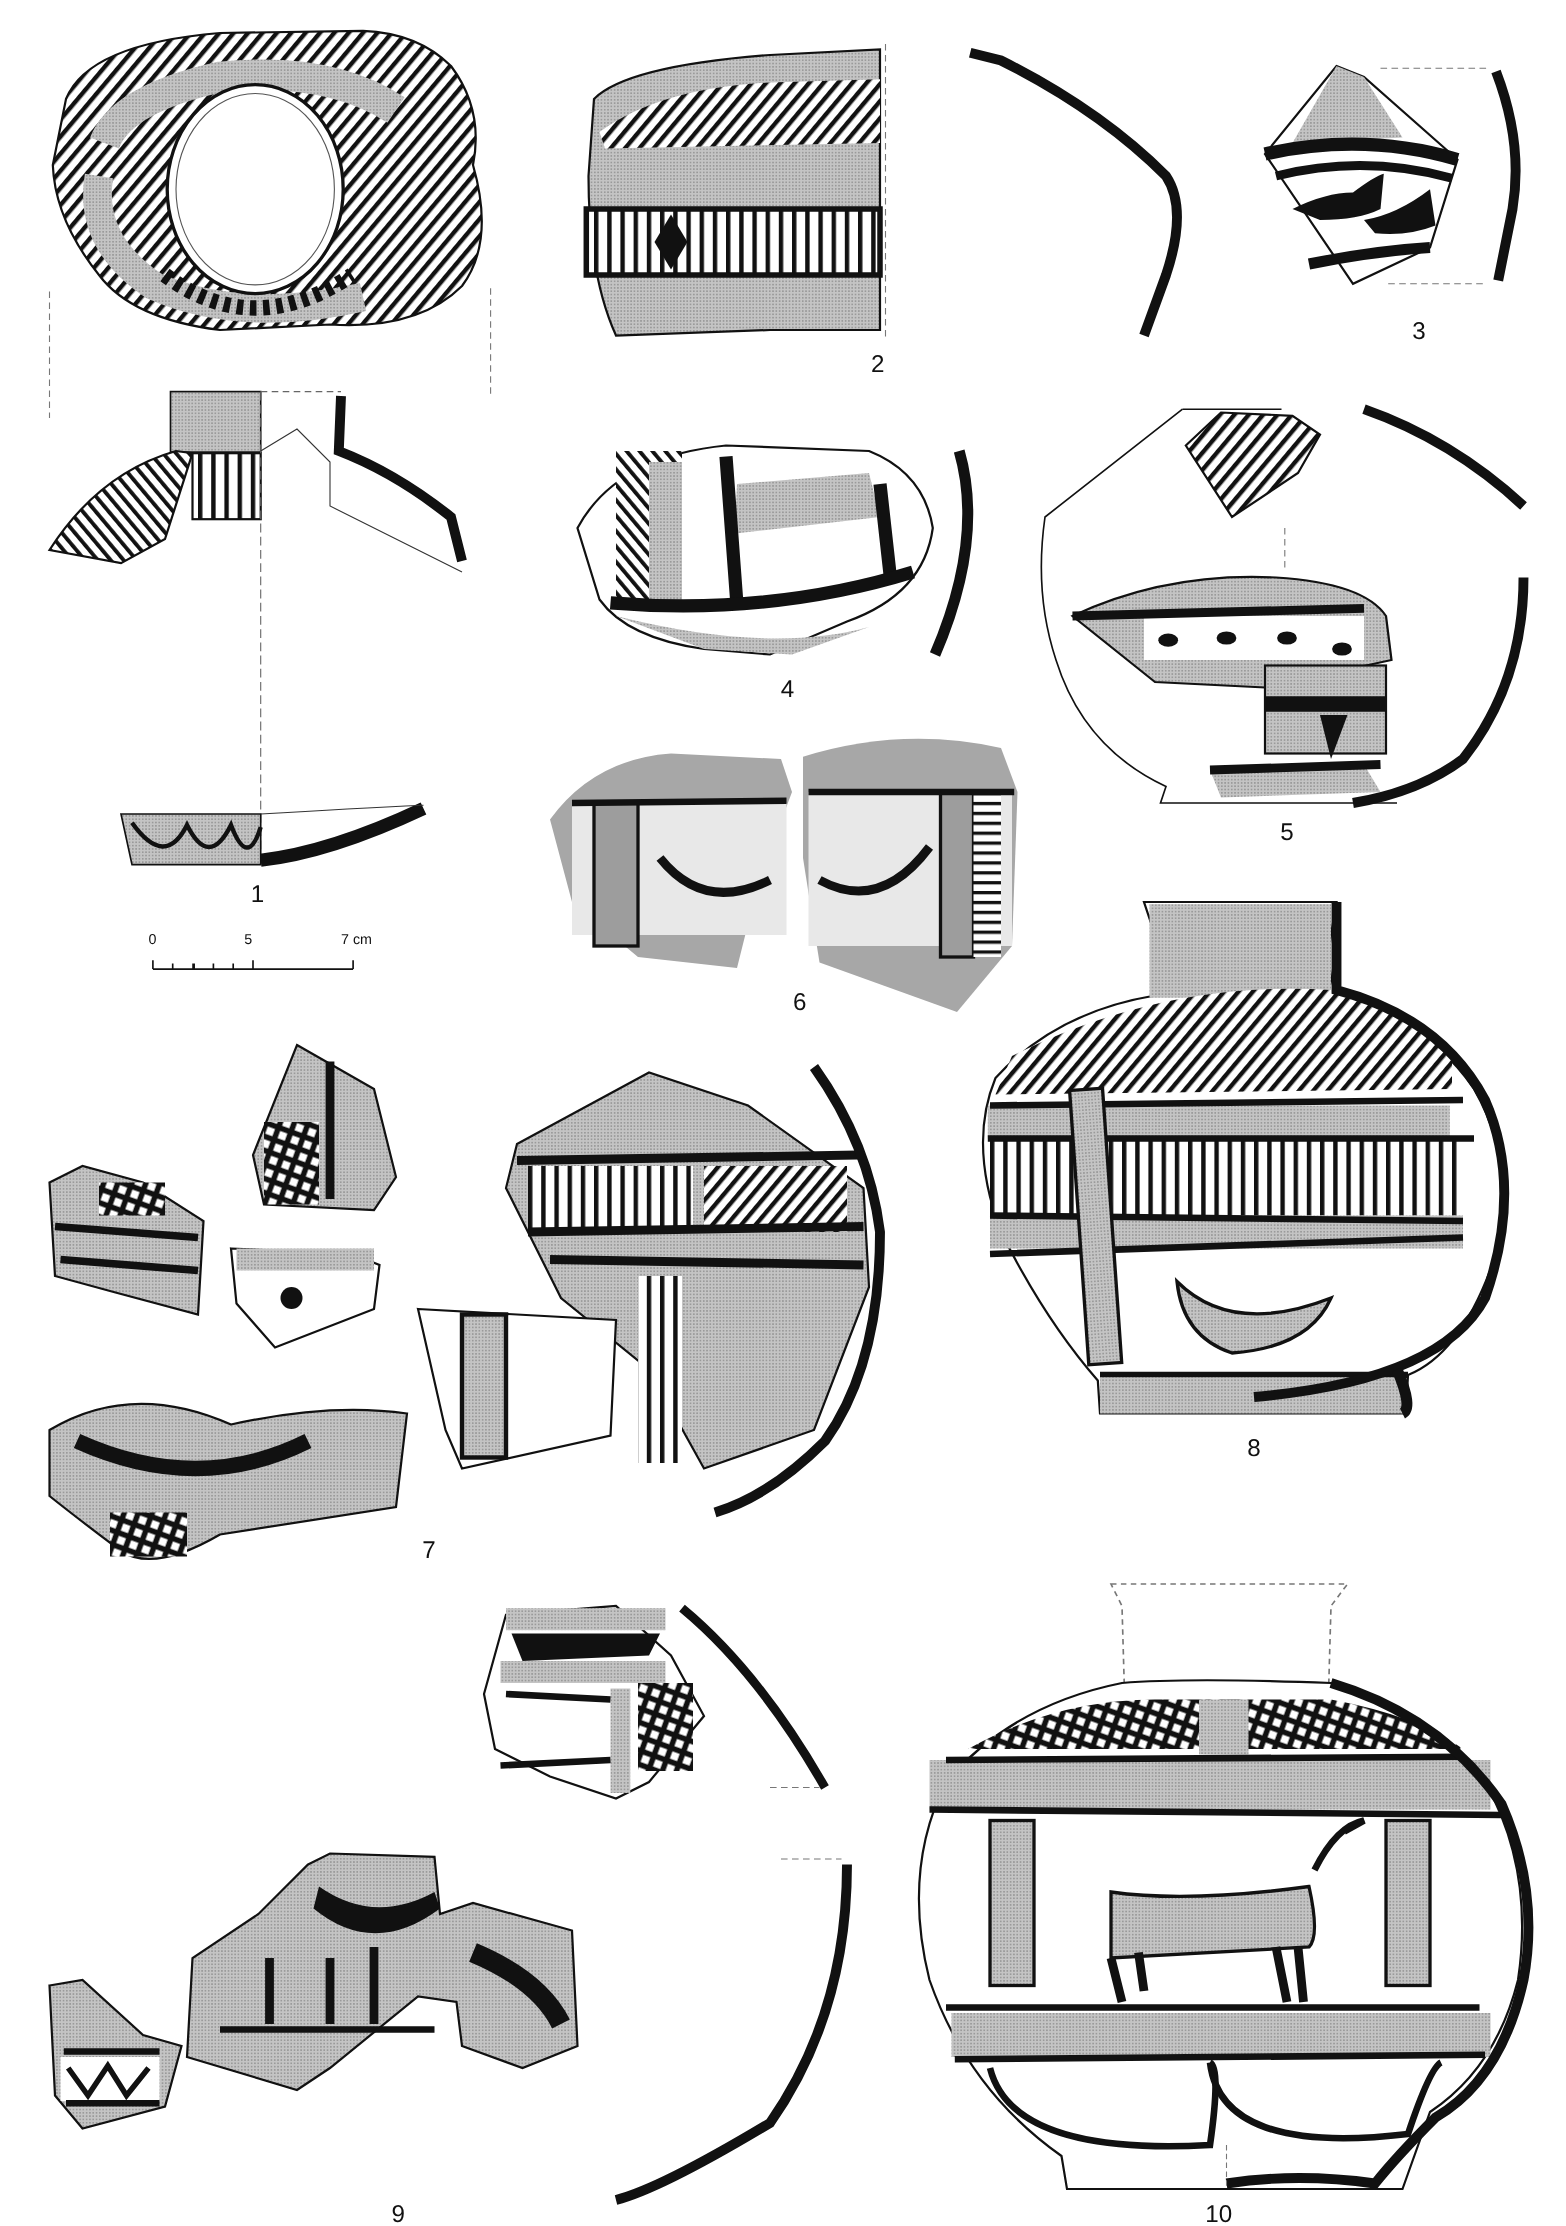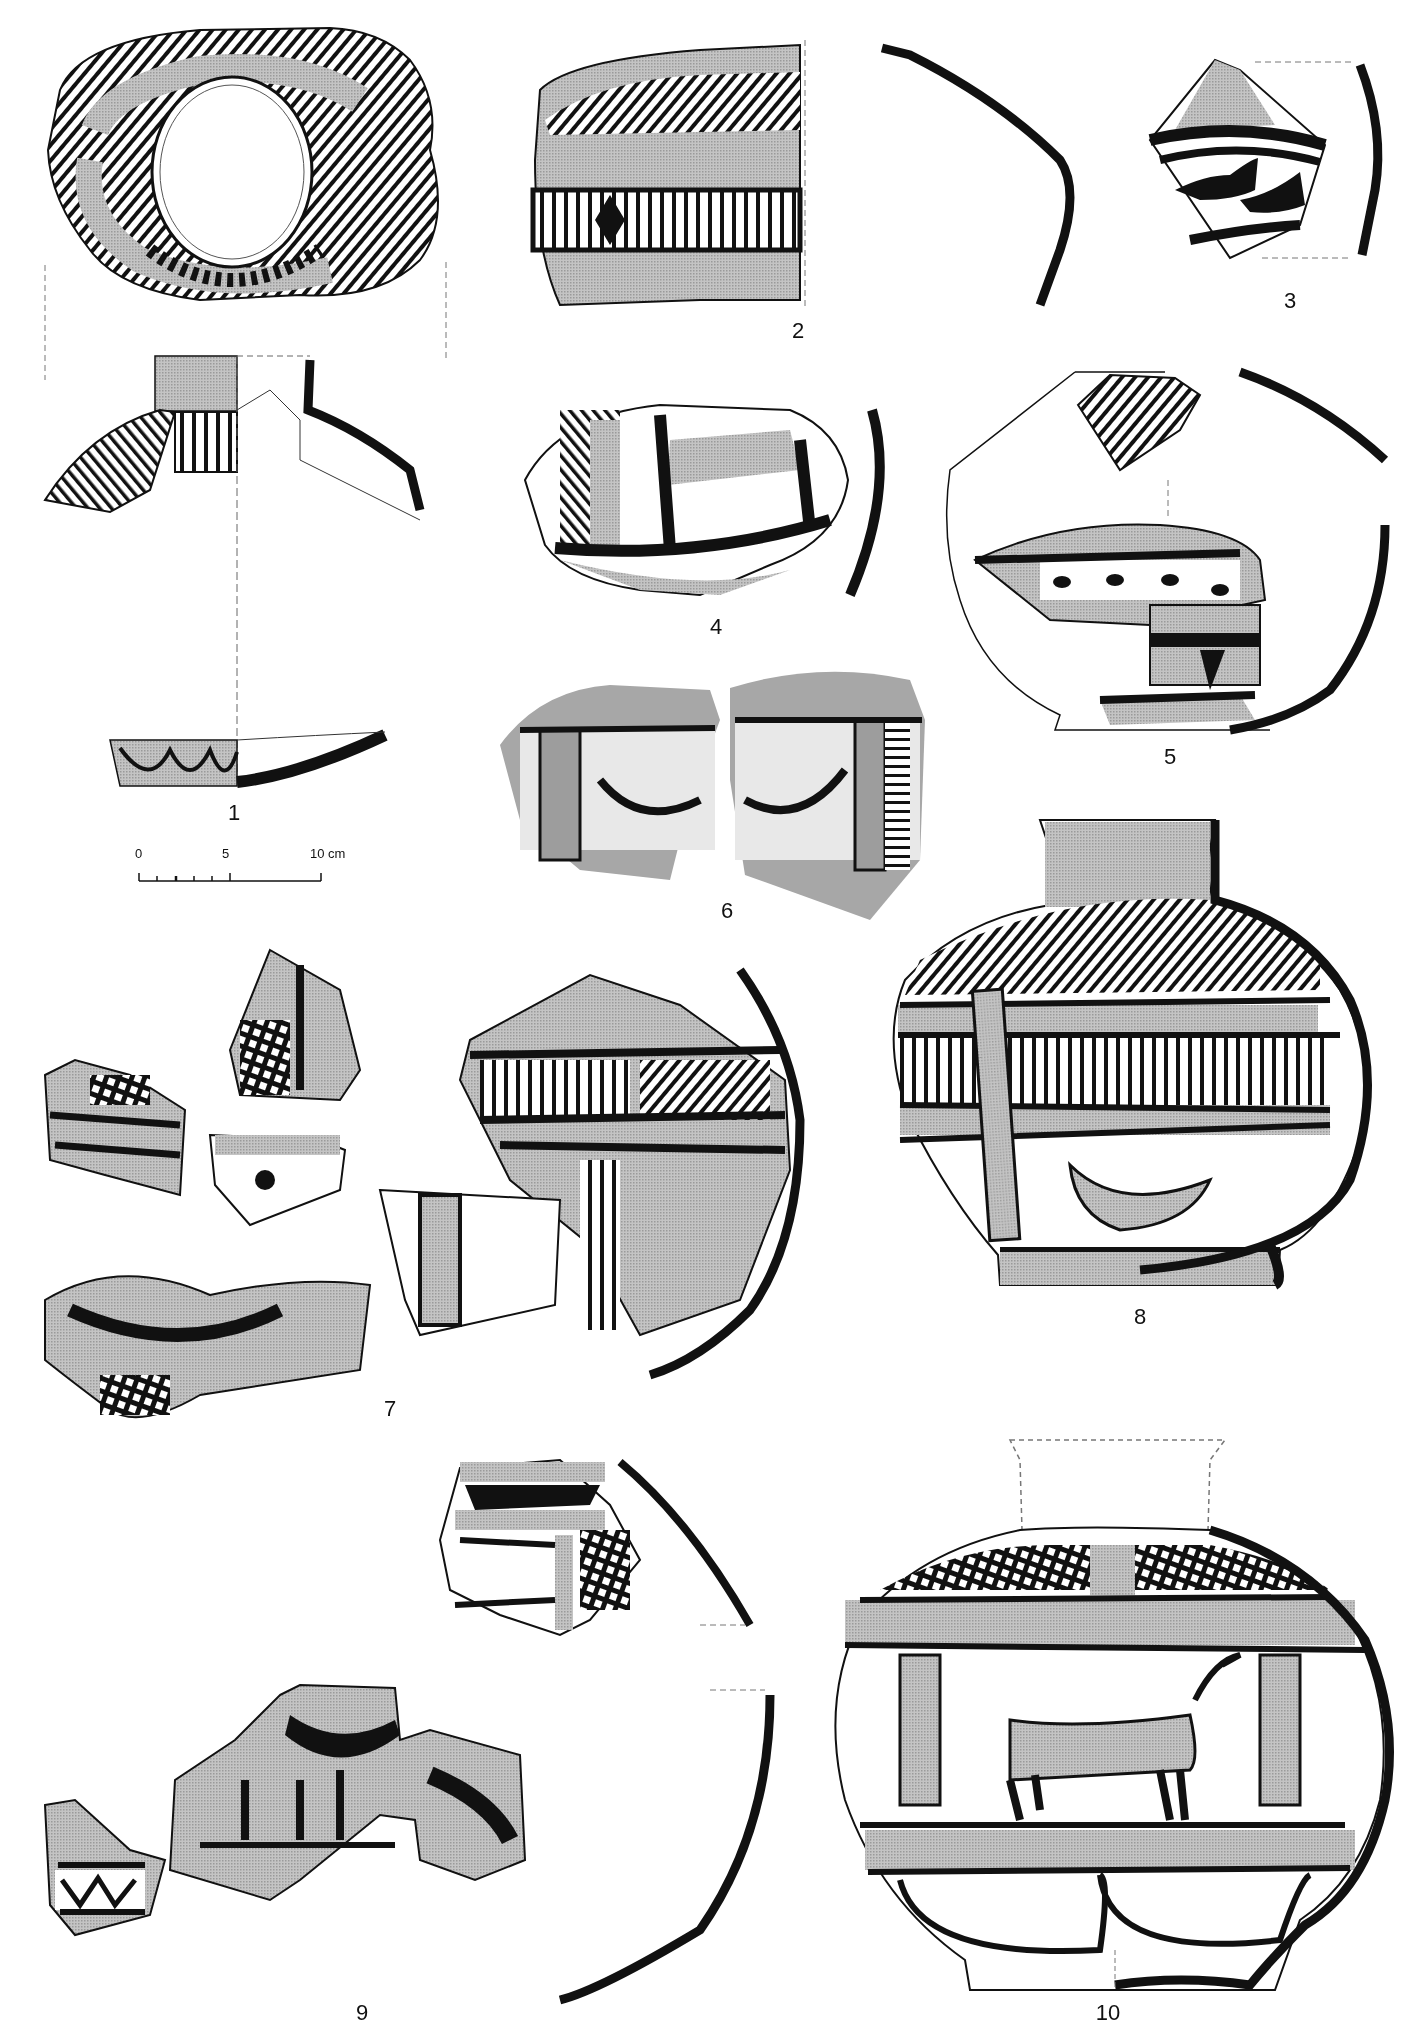--- a/index.html
+++ b/index.html
@@ -226,21 +226,21 @@
 <div class="label" style="left:1170px;top:744px">5</div>
 <div class="label" style="left:727px;top:898px">6</div>
 <div class="label" style="left:390px;top:1396px">7</div>
 <div class="label" style="left:1140px;top:1304px">8</div>
 <div class="label" style="left:362px;top:2000px">9</div>
 <div class="label" style="left:1108px;top:2000px">10</div>
 
 <div class="scale">
   <span class="t" style="left:5px">0</span>
   <span class="t" style="left:92px">5</span>
-  <span class="t" style="left:180px">10 cm</span>
+  <span class="t" style="left:180px">7 cm</span>
   <svg width="230" height="50" style="position:absolute;left:0;top:0">
     <line x1="9" y1="35" x2="191" y2="35" stroke="#111" stroke-width="1.5"></line>
     <line x1="9" y1="27" x2="9" y2="35" stroke="#111" stroke-width="1.5"></line>
     <line x1="27" y1="30" x2="27" y2="35" stroke="#111" stroke-width="1.5"></line>
     <line x1="46" y1="30" x2="46" y2="35" stroke="#111" stroke-width="2.5"></line>
     <line x1="64" y1="30" x2="64" y2="35" stroke="#111" stroke-width="1.5"></line>
     <line x1="82" y1="30" x2="82" y2="35" stroke="#111" stroke-width="1.5"></line>
     <line x1="100" y1="27" x2="100" y2="35" stroke="#111" stroke-width="1.5"></line>
     <line x1="191" y1="27" x2="191" y2="35" stroke="#111" stroke-width="1.5"></line>
   </svg>

